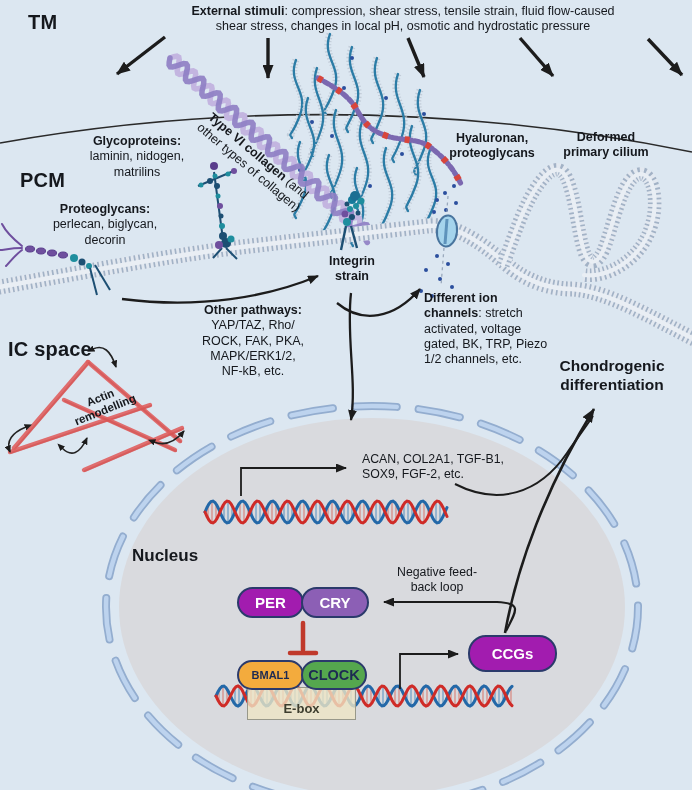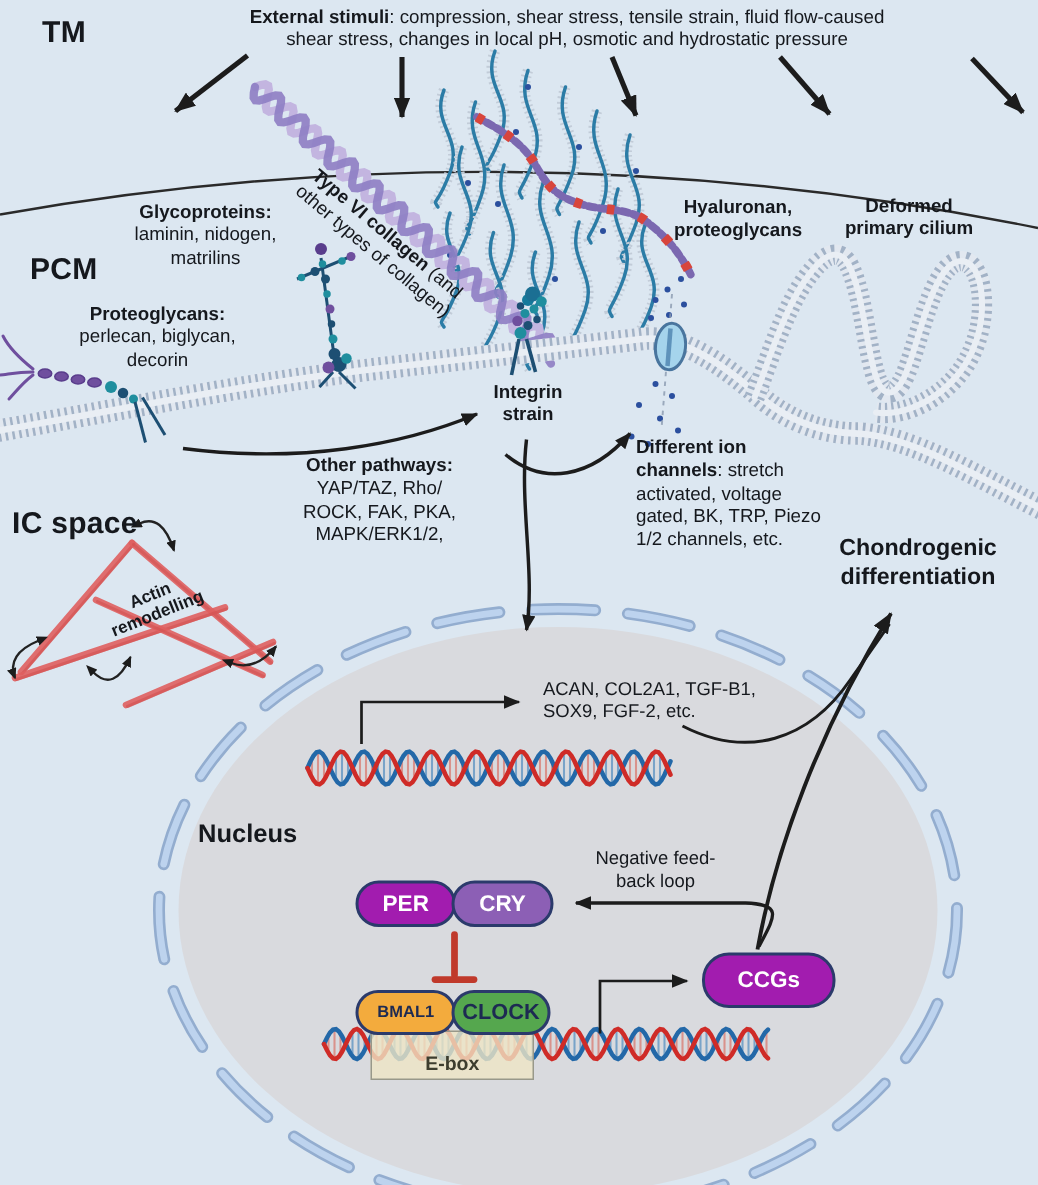--- a/index.html
+++ b/index.html
@@ -332,21 +332,21 @@
         <line x1="303" y1="623" x2="303" y2="650" stroke="#c0392b" stroke-width="4.5" stroke-linecap="round"></line>
         <line x1="290" y1="653" x2="316" y2="653" stroke="#c0392b" stroke-width="4.5" stroke-linecap="round"></line>
       </g>
     </svg>
 
   <div class="lbl big" style="left:28px;top:10px;">TM</div>
   <div class="lbl big" style="left:20px;top:168px;">PCM</div>
   <div class="lbl big" style="left:8px;top:337px;">IC space</div>
   <div class="lbl" style="left:132px;top:546px;font-size:17px;font-weight:bold;">Nucleus</div>
 
-  <div class="lbl center" style="left:108px;top:4px;width:540px;">
+  <div class="lbl center" style="left:133px;top:4px;width:540px;">
     <span class="ln"><span class="b">External stimuli</span><span>: compression, shear stress, tensile strain, fluid flow-caused</span></span>
     <span class="ln">shear stress, changes in local pH, osmotic and hydrostatic pressure</span>
   </div>
 
   <div class="lbl center" style="left:57px;top:134px;width:160px;">
     <span class="ln b">Glycoproteins:</span>
     <span class="ln">laminin, nidogen,</span>
     <span class="ln">matrilins</span>
   </div>
   <div class="lbl center" style="left:25px;top:202px;width:160px;">
@@ -369,20 +369,21 @@
 
   <div class="lbl center b" style="left:297px;top:254px;width:110px;">
     <span class="ln">Integrin</span>
     <span class="ln">strain</span>
   </div>
   <div class="lbl center" style="left:173px;top:303px;width:160px;">
     <span class="ln b">Other pathways:</span>
     <span class="ln">YAP/TAZ, Rho/</span>
     <span class="ln">ROCK, FAK, PKA,</span>
     <span class="ln">MAPK/ERK1/2,</span>
+    <span class="ln">NF-kB, etc.</span>
   </div>
   <div class="lbl" style="left:424px;top:291px;width:140px;">
     <span class="ln b">Different ion</span>
     <span class="ln"><span class="b">channels</span><span>: stretch</span></span>
     <span class="ln">activated, voltage</span>
     <span class="ln">gated, BK, TRP, Piezo</span>
     <span class="ln">1/2 channels, etc.</span>
   </div>
   <div class="lbl center b rotm22" style="left:48px;top:391px;width:110px;font-size:11.5px;line-height:1.15;">
     <span class="ln">Actin</span>

